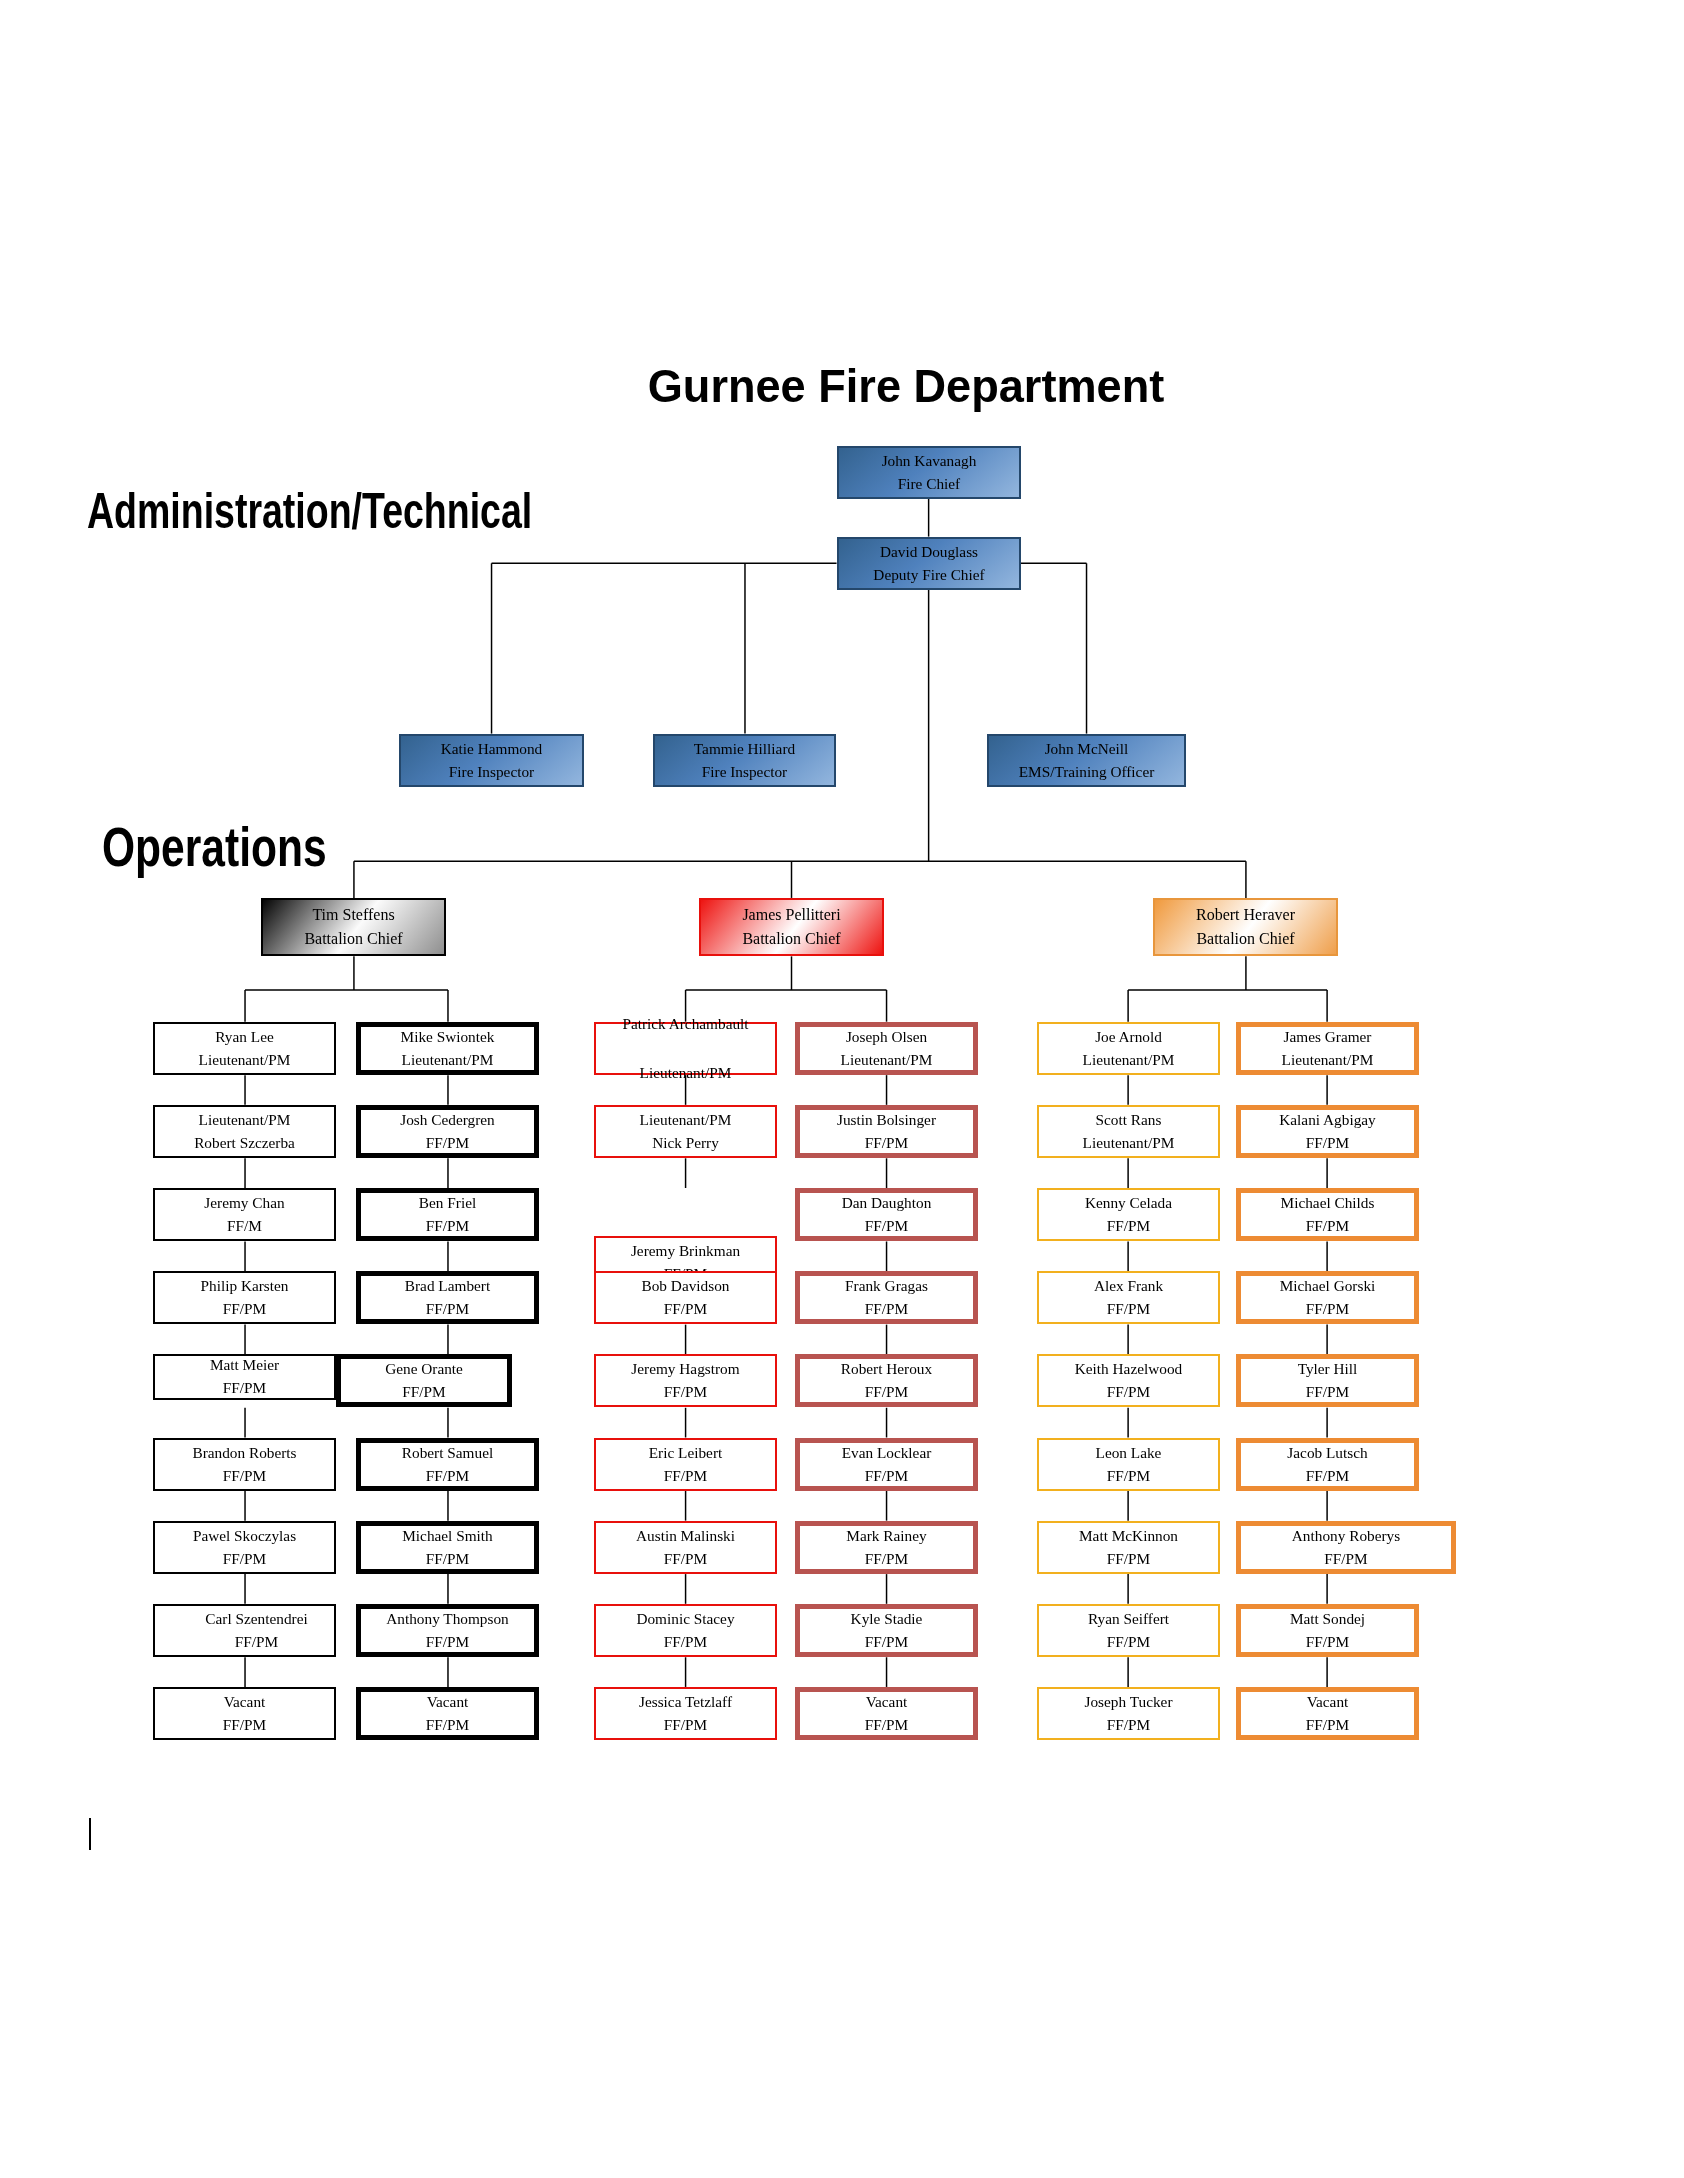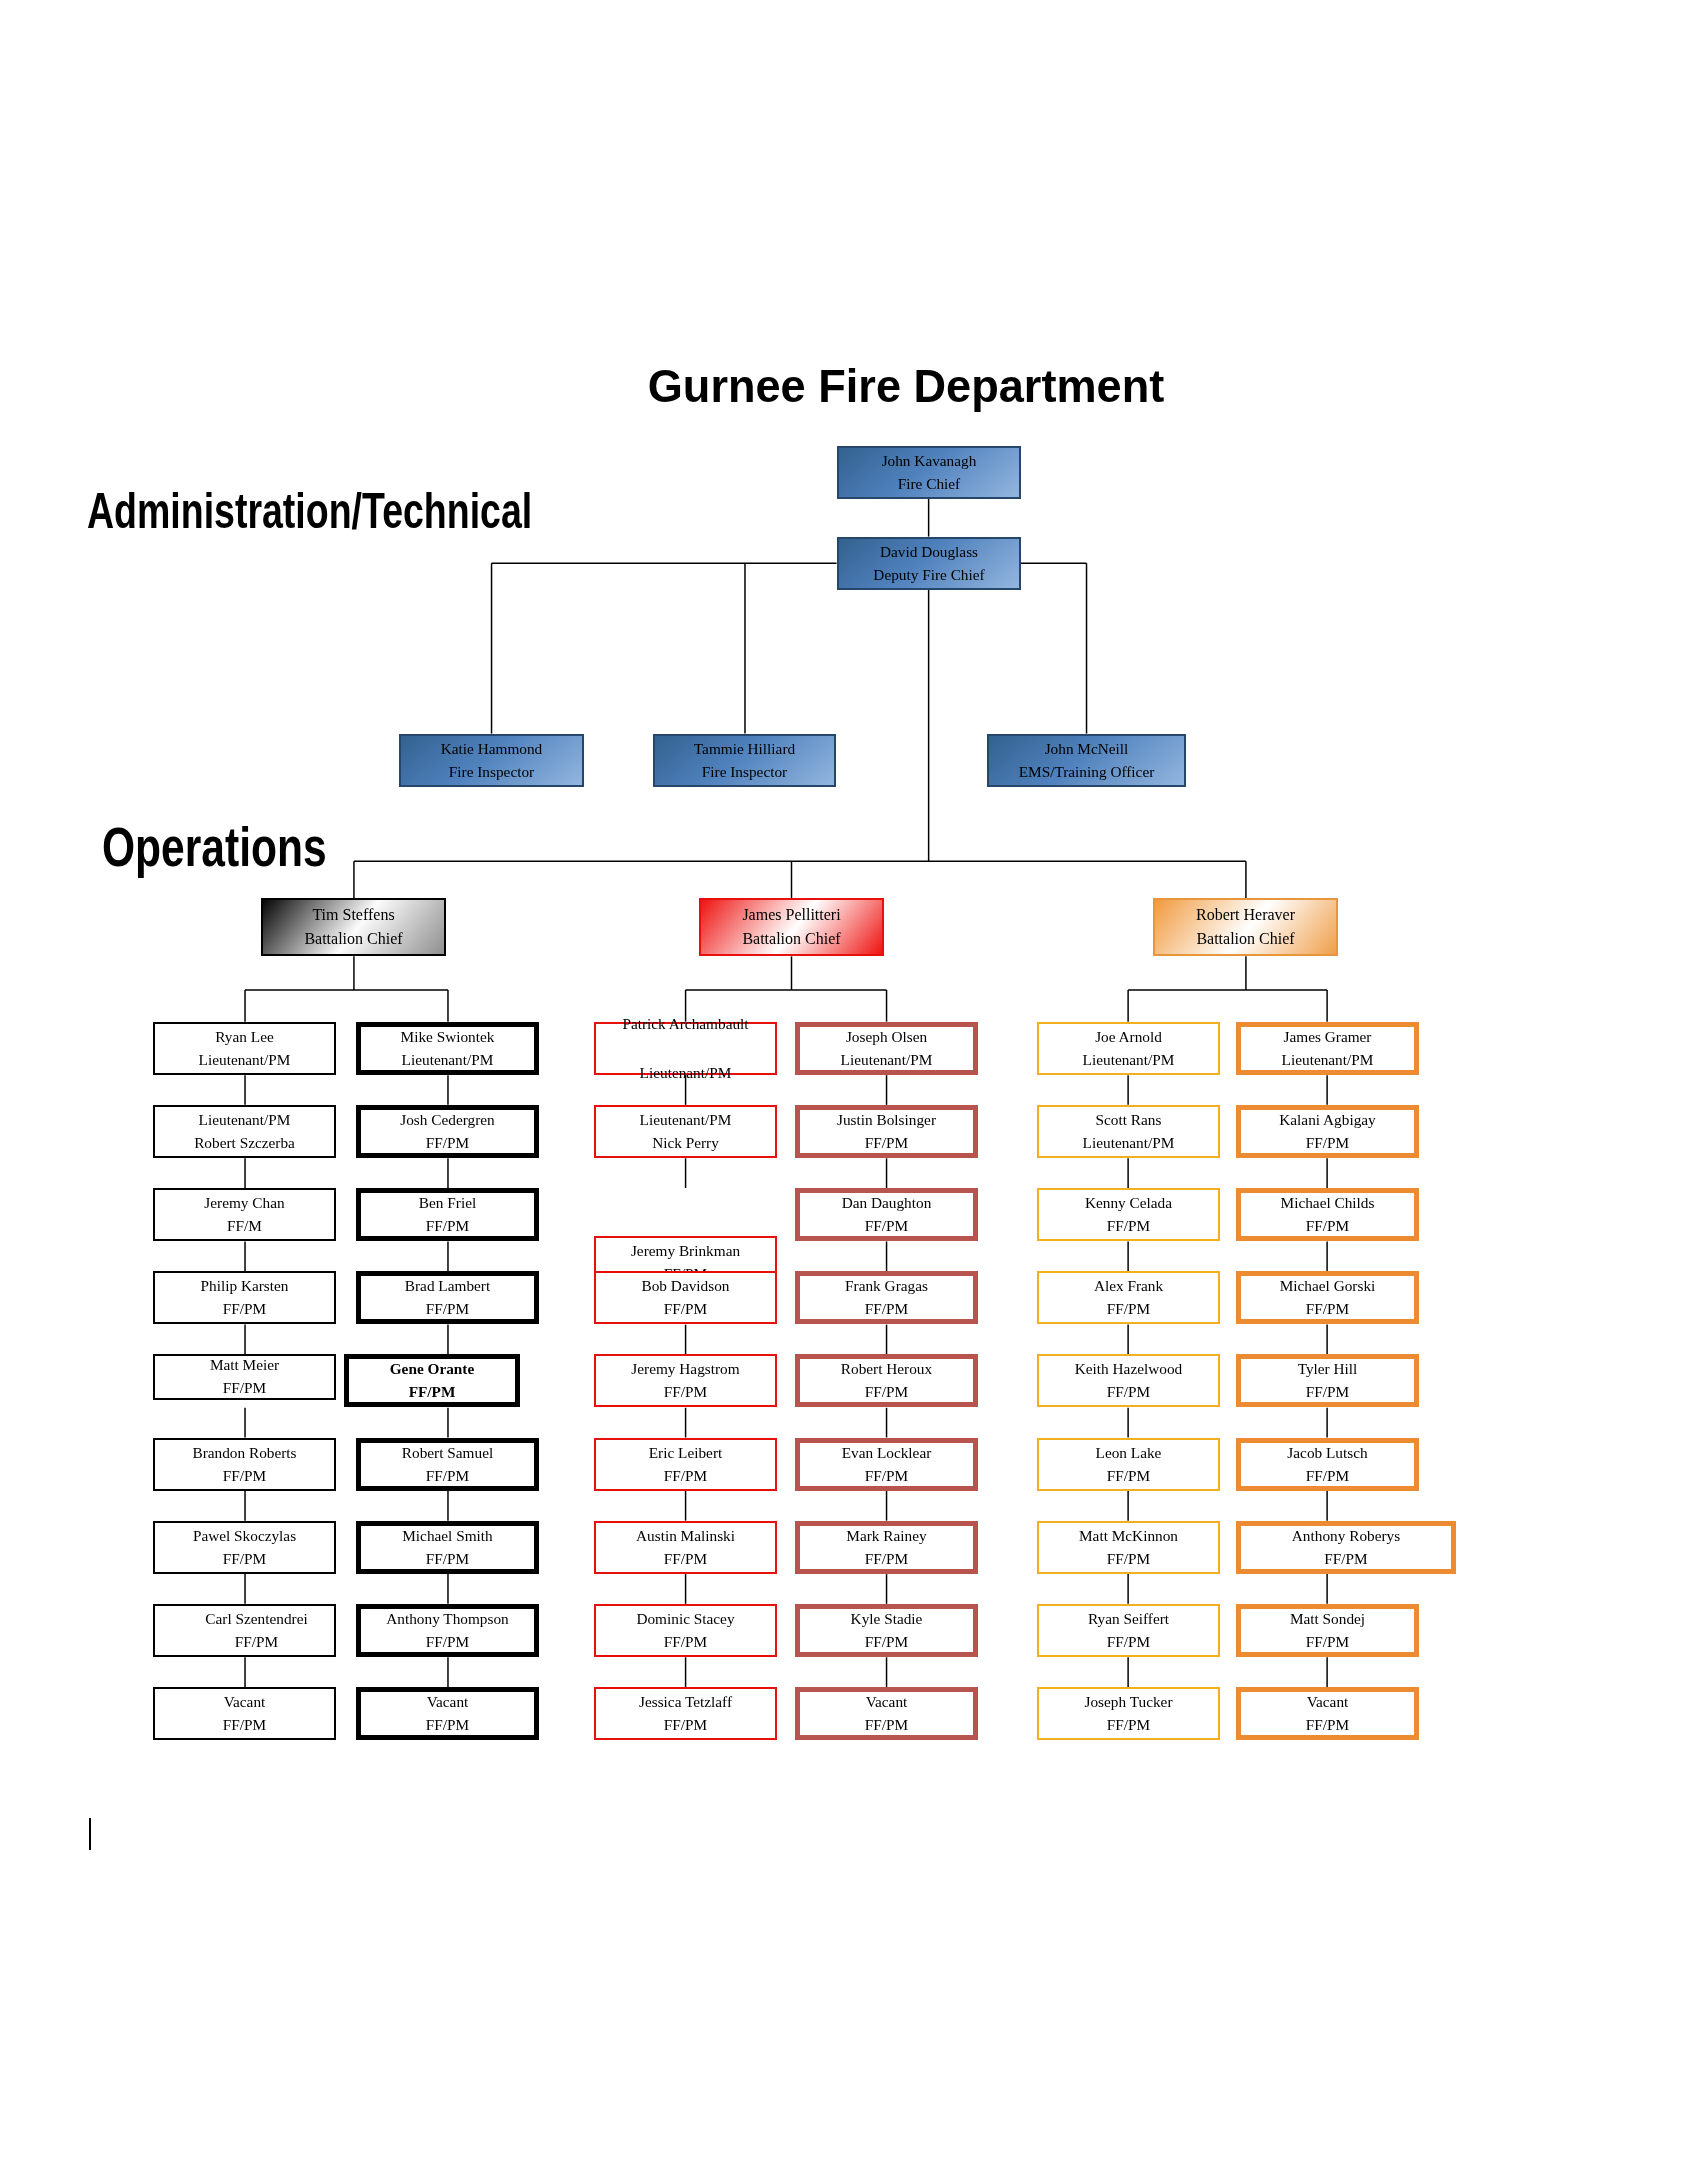--- a/index.html
+++ b/index.html
@@ -183,21 +183,21 @@
         <span>FF/PM</span>
       </div>
       <div class="box member-box" style="left: 356px; top: 1188px; width: 183px; height: 53px; border-color: rgb(0, 0, 0); border-width: 5px;">
         <span>Ben Friel</span>
         <span>FF/PM</span>
       </div>
       <div class="box member-box" style="left: 356px; top: 1271px; width: 183px; height: 53px; border-color: rgb(0, 0, 0); border-width: 5px;">
         <span>Brad Lambert</span>
         <span>FF/PM</span>
       </div>
-      <div class="box member-box" style="left: 344px; top: 1354px; width: 176px; height: 53px; border-color: rgb(0, 0, 0); border-width: 5px; font-weight: bold;">
+      <div class="box member-box" style="left: 336px; top: 1354px; width: 176px; height: 53px; border-color: rgb(0, 0, 0); border-width: 5px;">
         <span>Gene Orante</span>
         <span>FF/PM</span>
       </div>
       <div class="box member-box" style="left: 356px; top: 1438px; width: 183px; height: 53px; border-color: rgb(0, 0, 0); border-width: 5px;">
         <span>Robert Samuel</span>
         <span>FF/PM</span>
       </div>
       <div class="box member-box" style="left: 356px; top: 1521px; width: 183px; height: 53px; border-color: rgb(0, 0, 0); border-width: 5px;">
         <span>Michael Smith</span>
         <span>FF/PM</span>

